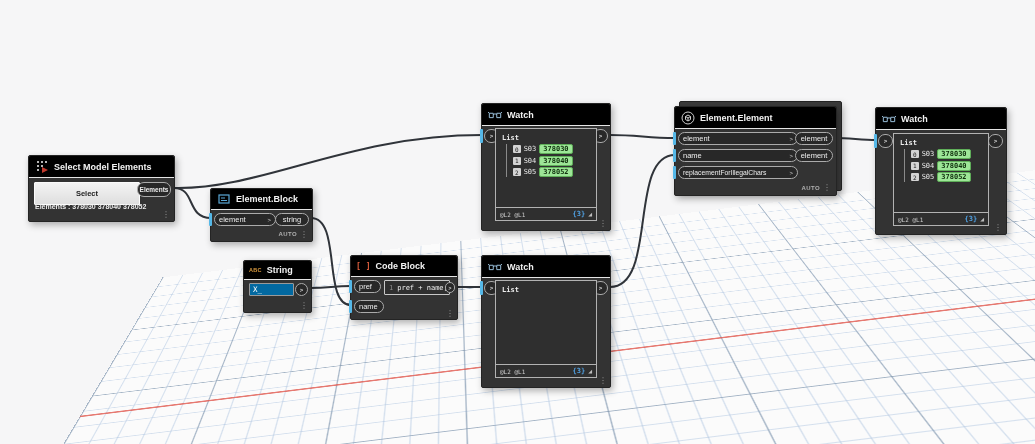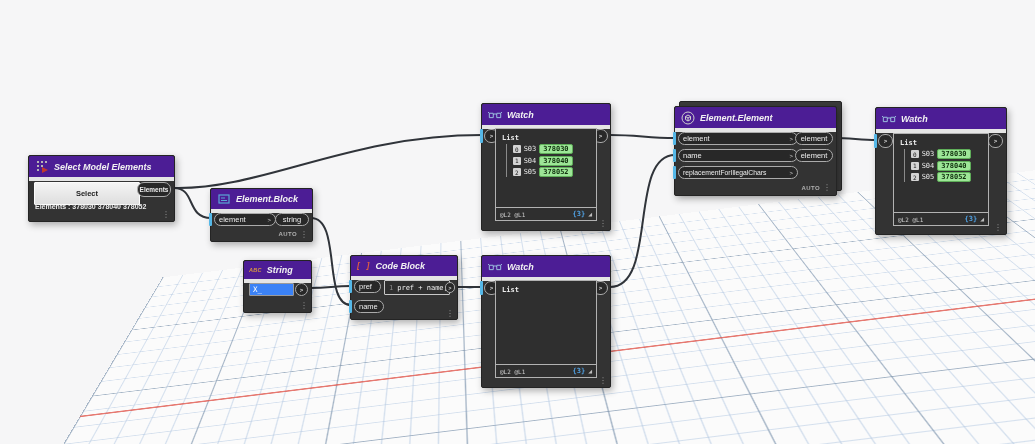--- a/index.html
+++ b/index.html
@@ -19,39 +19,39 @@
   .axis-x{position:absolute;left:0;right:0;top:225px;height:2px;opacity:.8;}
   
   .wires{position:absolute;inset:0;z-index:1;}
   .wires path{fill:none;stroke:#30343a;stroke-width:2;stroke-linecap:round;}
   
   .node-layer{position:absolute;inset:0;z-index:2;}
   .node{position:absolute;background:#333333;border:1px solid #242424;border-radius:2px;
         box-shadow:2px 3px 7px rgba(0,0,0,.30);box-sizing:border-box;}
   .ghost{background:#3a3a3a;box-shadow:2px 3px 7px rgba(0,0,0,.22);}
   .node-header{height:21px;display:flex;align-items:center;gap:5px;padding:0 6px;
-        background:#4c1d95;border-bottom:4px solid #e5e5e5;border-radius:2px 2px 0 0;font-style:italic;}
+        background:#000000;border-bottom:1px solid #e5e5e5;border-radius:2px 2px 0 0;}
   .node-title{font-size:9px;font-weight:700;color:#f2f2f2;white-space:nowrap;}
   .hicon{display:inline-flex;align-items:center;justify-content:center;width:14px;height:14px;flex:0 0 auto;}
   .pill{position:absolute;display:flex;align-items:center;background:#282828;border:1px solid #ababab;
         border-radius:7px;color:#ececec;font-size:7.5px;padding:0 4px;box-sizing:border-box;height:13px;
         white-space:nowrap;overflow:hidden;}
   .pill .chev{margin-left:auto;font-size:6px;color:#cfcfcf;padding-left:3px;}
   .pill.center{justify-content:center;}
   .mport{position:absolute;width:15px;height:14px;background:#282828;border:1px solid #ababab;
         border-radius:7px;color:#d8d8d8;font-size:6px;font-weight:700;display:flex;align-items:center;
         justify-content:center;box-sizing:border-box;}
   .stripe{position:absolute;width:3px;background:#55b8e8;border-radius:1px;left:-2px;}
   .auto{position:absolute;font-size:6px;font-weight:700;color:#b2b2b2;letter-spacing:.4px;}
   .menu-dots{position:absolute;color:#9a9a9a;font-size:8px;line-height:1;}
   .sel-btn{position:absolute;background:linear-gradient(#f4f4f4,#dedede);border:1px solid #fbfbfb;
         border-radius:1px;color:#1c1c1c;font-size:7.5px;font-weight:700;display:flex;align-items:center;
         justify-content:center;box-sizing:border-box;cursor:default;}
   .result-text{position:absolute;font-size:7px;font-weight:700;color:#ececec;white-space:nowrap;}
-  .str-field{position:absolute;background:#3b82f6;border:1px solid #9a9a9a;color:#ffffff;
+  .str-field{position:absolute;background:#0369a1;border:1px solid #9a9a9a;color:#ffffff;
         font:7.5px "DejaVu Sans Mono",monospace;padding:0 3px;box-sizing:border-box;border-radius:1px;}
   .code-field{position:absolute;background:#2f2f2f;border:1px solid #c8c8c8;border-radius:1px;
         display:flex;align-items:center;gap:4px;padding:0 4px;box-sizing:border-box;
         font:7px "DejaVu Sans Mono",monospace;color:#f0f0f0;white-space:nowrap;overflow:hidden;}
   .code-ln{color:#8f8f8f;}
   .icon-abc{font-size:5.5px;font-weight:700;color:#d99a3f;letter-spacing:.3px;}
   .icon-brackets{font-size:8px;font-weight:700;color:#e0603f;font-family:"DejaVu Sans Mono",monospace;}
   
   .wcontent{position:absolute;background:#2f2f2f;border:1px solid #b2b2b2;display:flex;
         flex-direction:column;box-sizing:border-box;}

